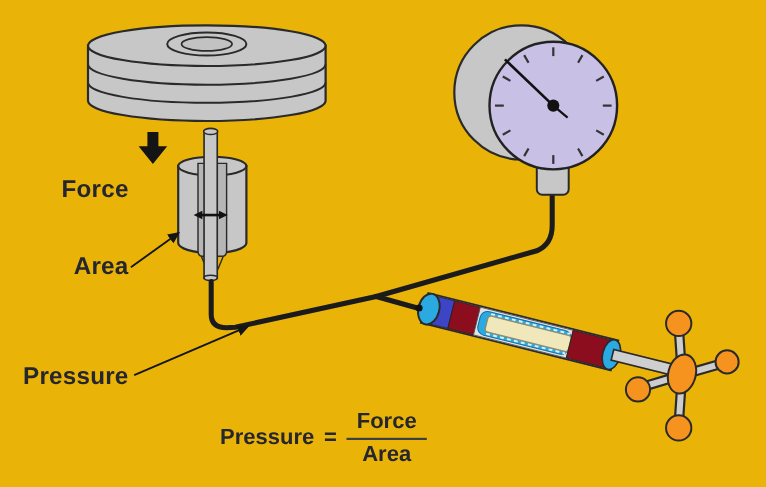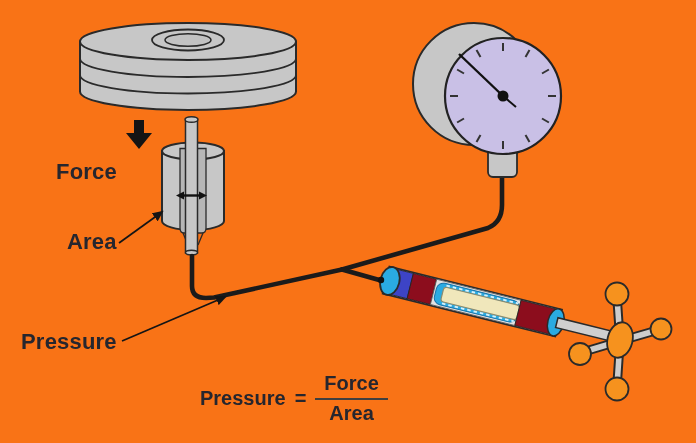--- a/index.html
+++ b/index.html
@@ -1,17 +1,17 @@
 <!DOCTYPE html>
 <html style="--metal: #c7c7c7; --metalDark: #b6b6b6; --line: #2a2a2a; --tube: #1b1b1b; --gaugeFace: #c9c0e6; --cyan: #2aaae1; --blue: #3d44c6; --maroon: #8c0d1d; --cream: #f0e7bb; --orange: #f6921e; --text: #26262e;"><head>
 <meta charset="utf-8">
 <style>
   html,body{margin:0;padding:0;background:#fff;}
   .stage{
-    position:relative;width:696px;height:443px;background:#f97316;overflow:hidden;
+    position:relative;width:696px;height:443px;background:#eab308;overflow:hidden;
     font-family:"Liberation Sans","DejaVu Sans",sans-serif;
   }
   .stage svg{position:absolute;left:0;top:0;}
   .lbl{
     position:absolute;color:var(--text,#26262e);font-size:22px;font-weight:700;
     letter-spacing:.2px;white-space:nowrap;
   }
   .formula{
     position:absolute;left:200px;top:372px;display:flex;align-items:center;gap:9px;
     color:var(--text,#26262e);font-size:20px;font-weight:700;

